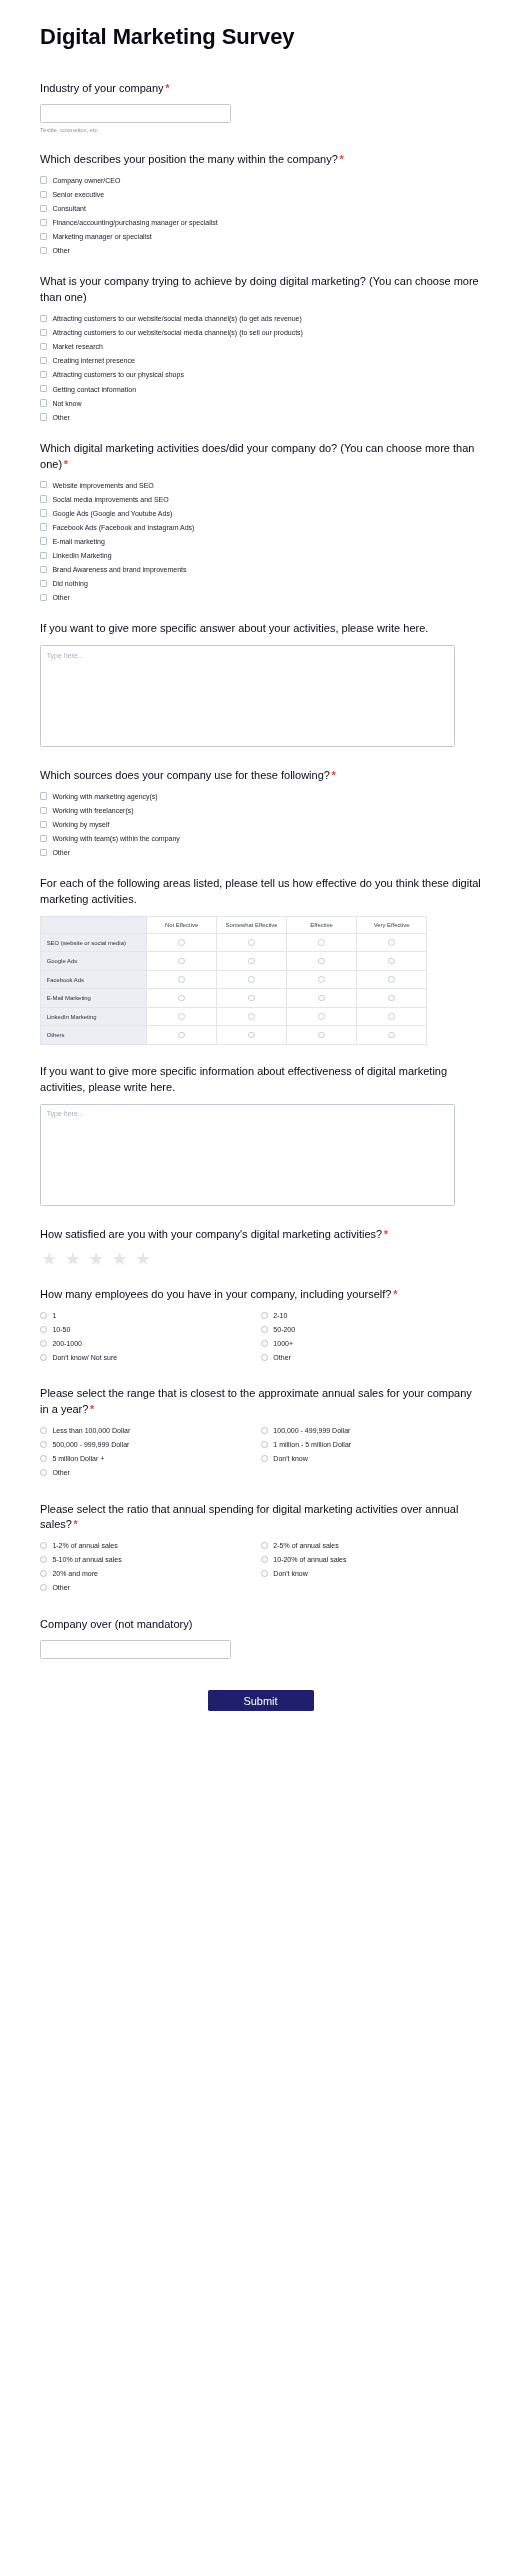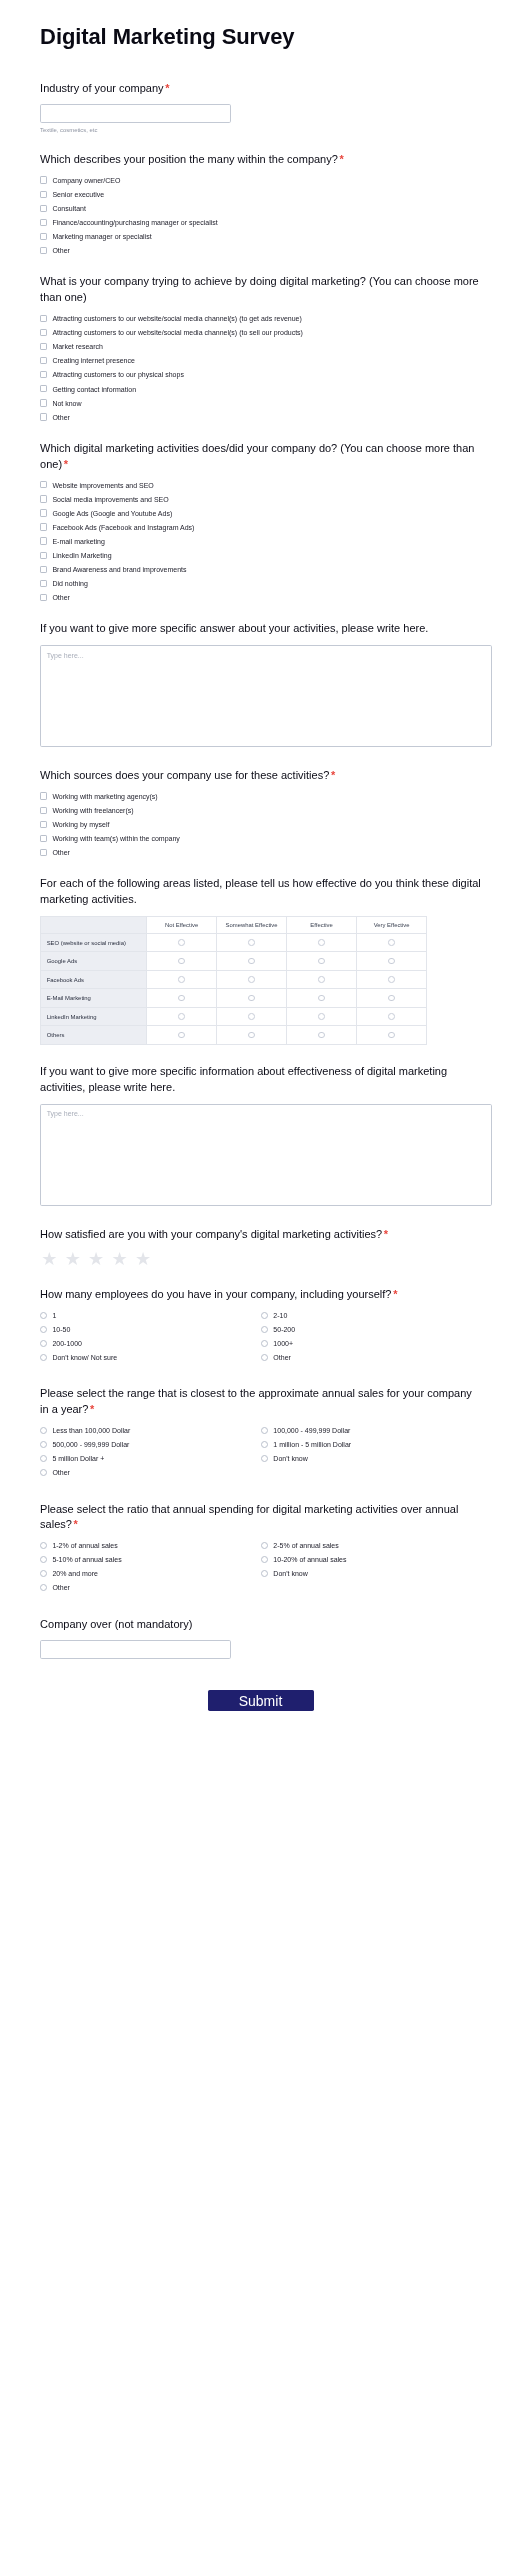--- a/index.html
+++ b/index.html
@@ -95,21 +95,21 @@
     line-height: 1.3;
   }
   .two-col {
     display: flex;
     flex-wrap: wrap;
   }
   .two-col .opt-row {
     width: 50%;
   }
   textarea.area {
-    width: 452px;
+    width: 415px;
     height: 102px;
     border: 0.6px solid #c3c9d4;
     border-radius: 1.7px;
     resize: none;
     padding: 5.6px;
     font-size: 7px;
     font-family: "Liberation Sans", sans-serif;
     color: #1b1b27;
     outline: none;
     background: #fff;
@@ -185,21 +185,21 @@
     margin-top: 31px;
     padding-bottom: 34px;
   }
   .submit-btn {
     background: #1f1f6e;
     color: #ffffff;
     border: none;
     border-radius: 1.7px;
     width: 106px;
     height: 21px;
-    font-size: 14px;
+    font-size: 11px;
     font-family: "Liberation Sans", sans-serif;
     cursor: pointer;
   }
 </style>
 </head>
 <body>
 
 <div class="page">
   <div class="form-wrap">
 
@@ -329,21 +329,21 @@
       </div>
     </div>
 
     <div class="block">
       <div class="q-label">If you want to give more specific answer about your activities, please write here.</div>
       <textarea class="area" placeholder="Type here..." style=""></textarea>
     </div>
 
     <div class="block">
       <div class="q-label">
-        <span>Which sources does your company use for these activities?</span><span class="req">*</span>
+        <span>Which sources does your company use for these following?</span><span class="req">*</span>
       </div>
       <div class="opt-list">
         <div class="opt-row">
             <span class="check-box"></span>
             <span class="opt-text">Working with marketing agency(s)</span>
           </div>
         <div class="opt-row">
             <span class="check-box"></span>
             <span class="opt-text">Working with freelancer(s)</span>
           </div>

